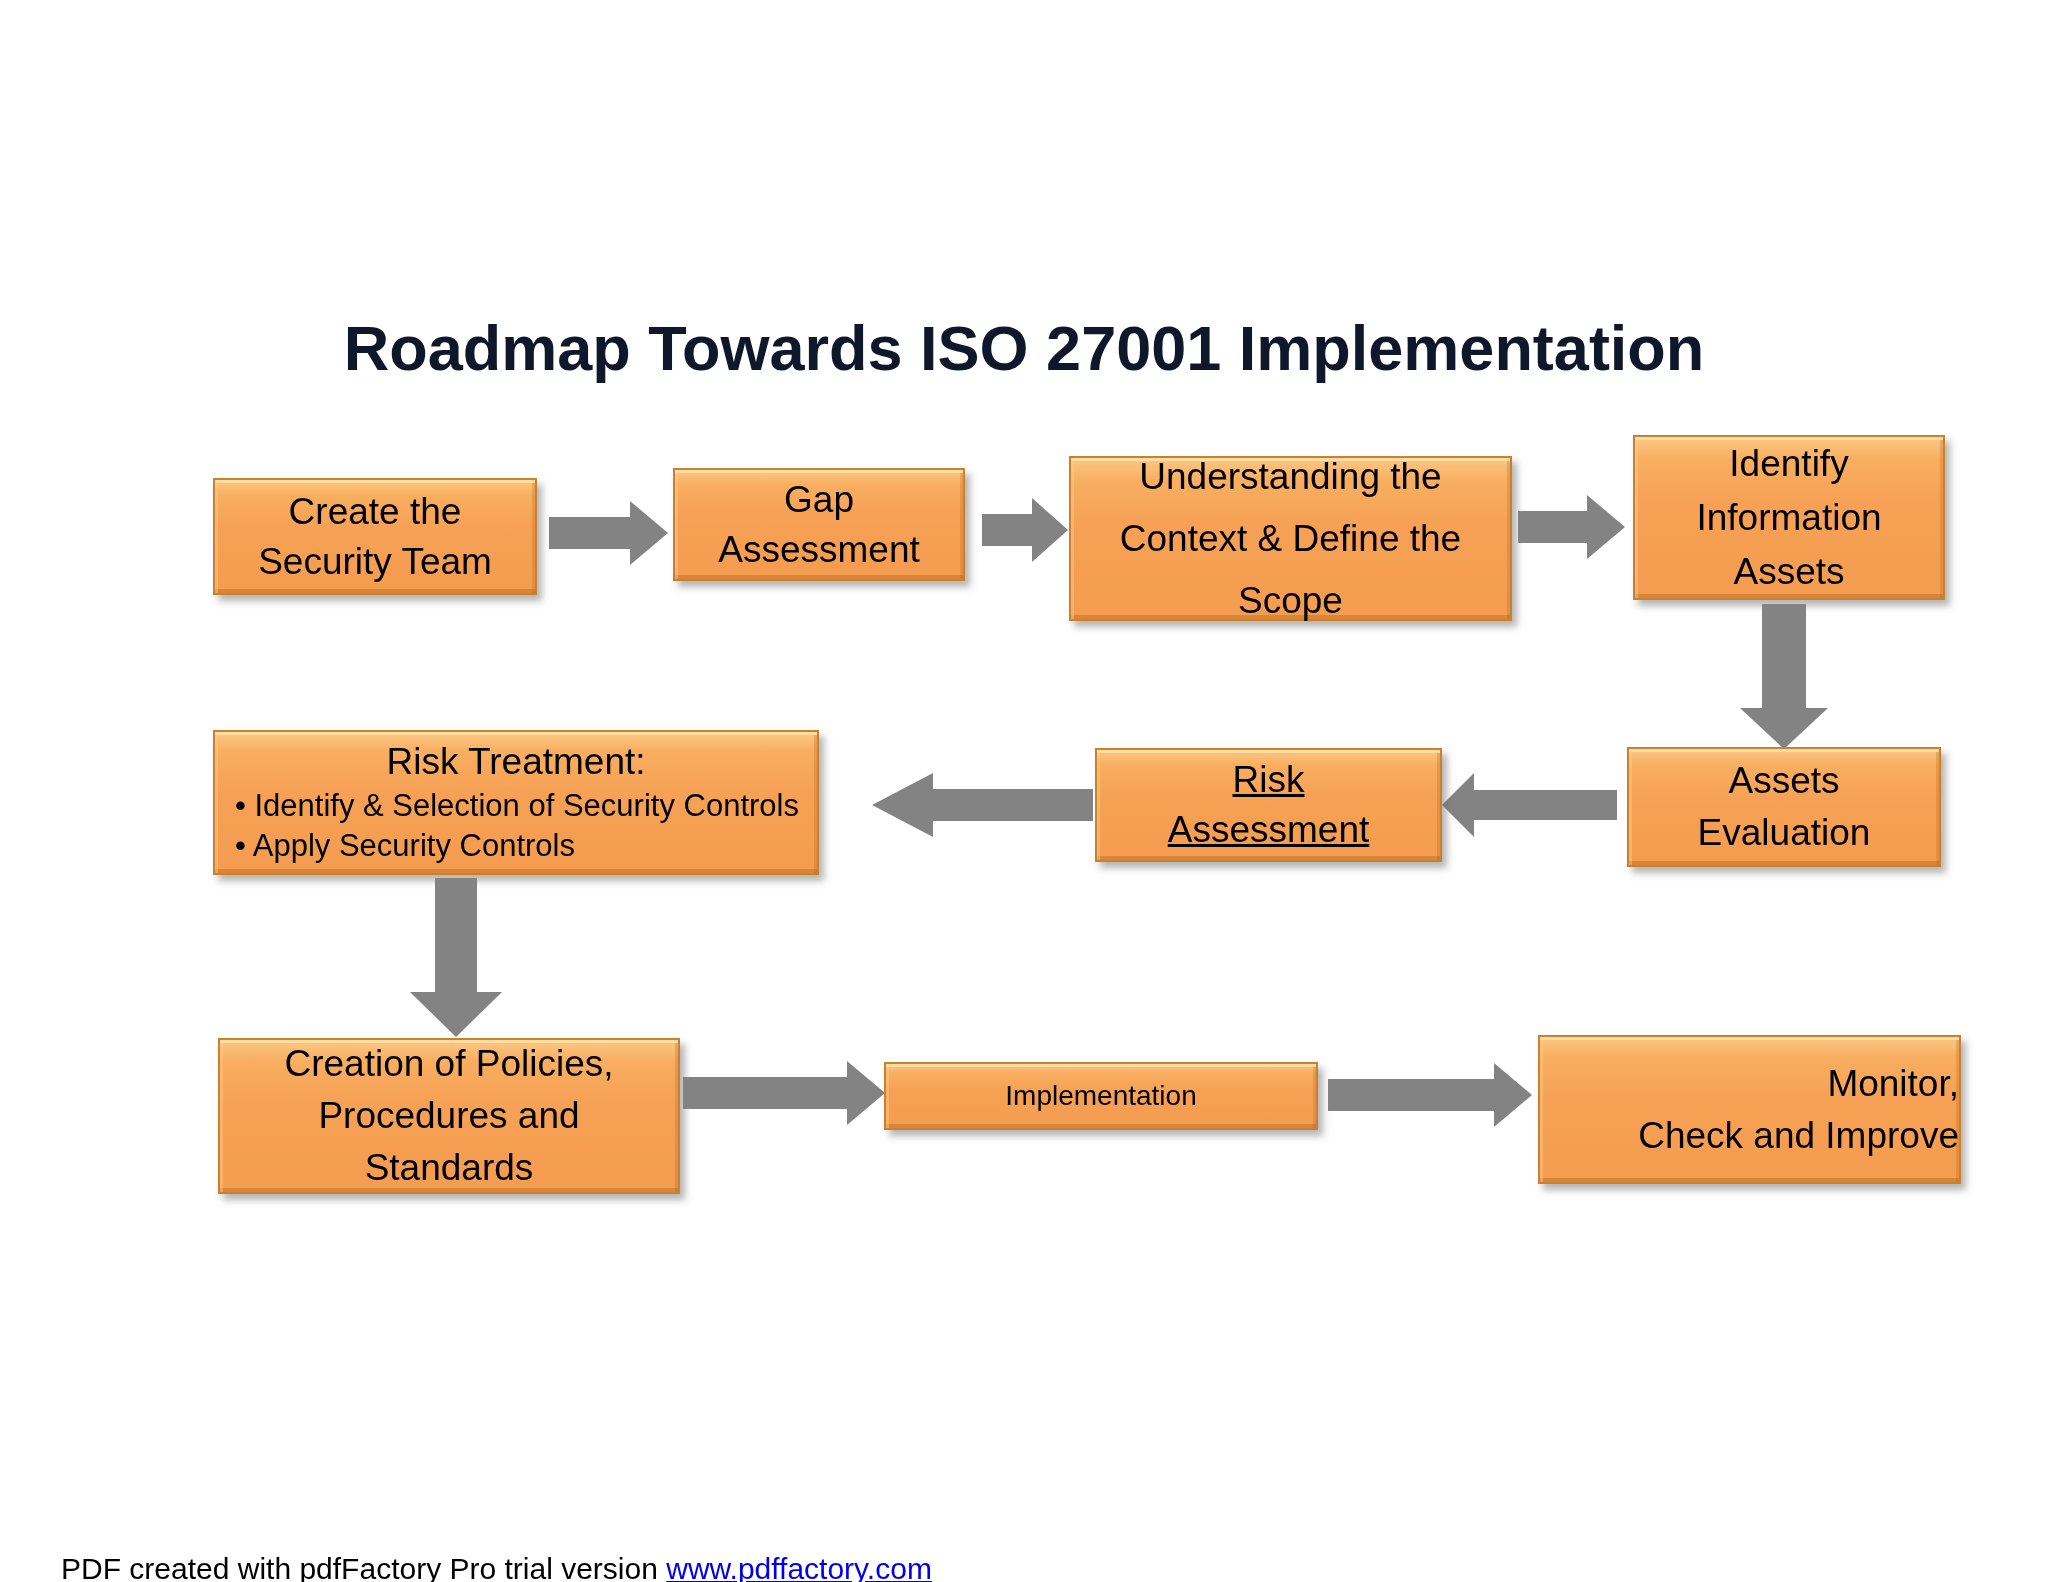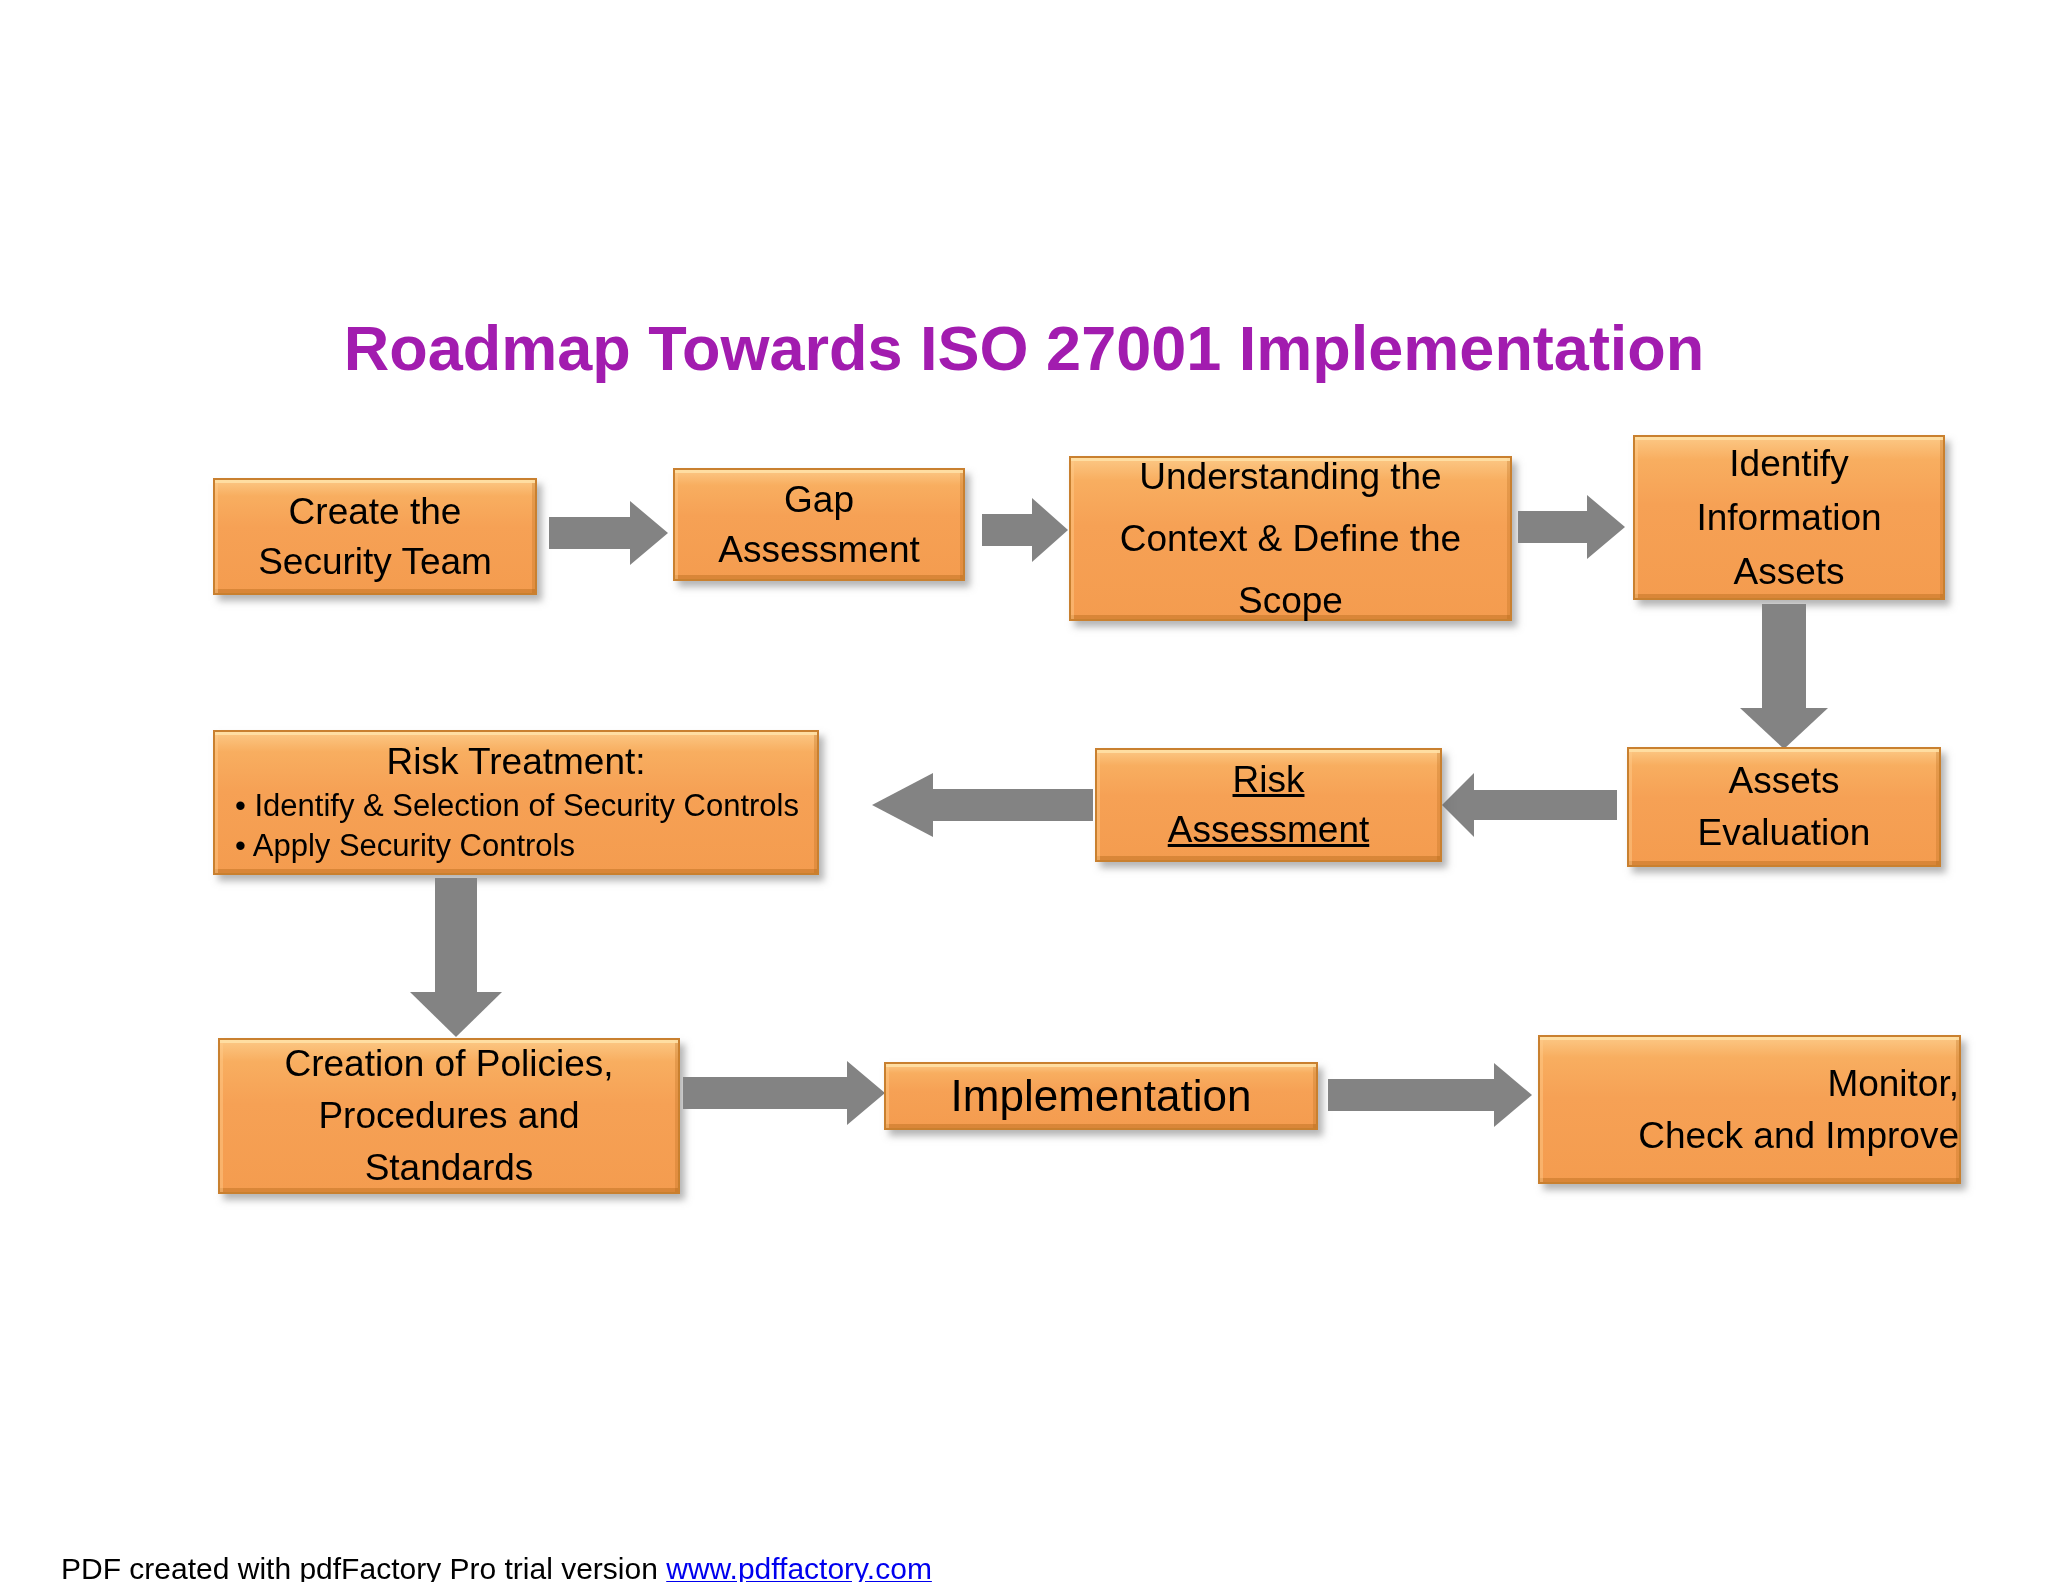--- a/index.html
+++ b/index.html
@@ -17,21 +17,21 @@
     font-family:"Liberation Sans", sans-serif;
     color:var(--ink);
   }
   .title{
     position:absolute;
     left:0; right:0; top:312px;
     margin:0;
     text-align:center;
     font-size:63px;
     font-weight:bold;
-    color:#a21caf;
+    color:#0f172a;
     white-space:nowrap;
   }
   .box{
     position:absolute;
     box-sizing:border-box;
     background:linear-gradient(180deg,#FCC885 0%,#F8AE60 14%,#F6A155 42%,#F49C4F 100%);
     border:2px solid var(--box-border);
     box-shadow:
       inset 0 3px 0 rgba(255,224,165,0.9),
       inset 3px 0 0 rgba(255,205,140,0.45),
@@ -57,21 +57,21 @@
   .b-assets-eval .bl { line-height:52px; }
   .b-risk-assess   { left:1095px; top:748px;  width:347px; height:114px; }
   .b-risk-assess .bl { line-height:50px;text-decoration:underline; }
   .b-risk-treat    { left:213px;  top:730px;  width:606px; height:145px;
                      justify-content:flex-start; align-items:stretch; padding-top:6px; }
   .rt-title{ text-align:center; font-size:37px; line-height:48px; white-space:nowrap; }
   .rt-bullet{ text-align:left; font-size:31px; line-height:40px; padding-left:20px; white-space:nowrap; }
   .b-creation      { left:218px;  top:1038px; width:462px; height:156px; }
   .b-creation .bl  { line-height:52px; }
   .b-implementation{ left:884px;  top:1062px; width:434px; height:68px; }
-  .b-implementation .bl { line-height:64px; font-size:44px; }
+  .b-implementation .bl { line-height:64px; font-size:28px; }
   .b-monitor       { left:1538px; top:1035px; width:423px; height:149px;align-items:flex-end; }
   .b-monitor .bl   { line-height:52px; }
 
   .shaft{ position:absolute; background:var(--arrow); }
   .tri{ position:absolute; width:0; height:0; }
 
   
   .s-a1{ left:549px;  top:517px;  width:81px;  height:32px; }
   .h-a1{ left:630px;  top:501px;  border-top:32px solid transparent; border-bottom:32px solid transparent; border-left:38px solid var(--arrow); }
   .s-a2{ left:982px;  top:514px;  width:50px;  height:32px; }

